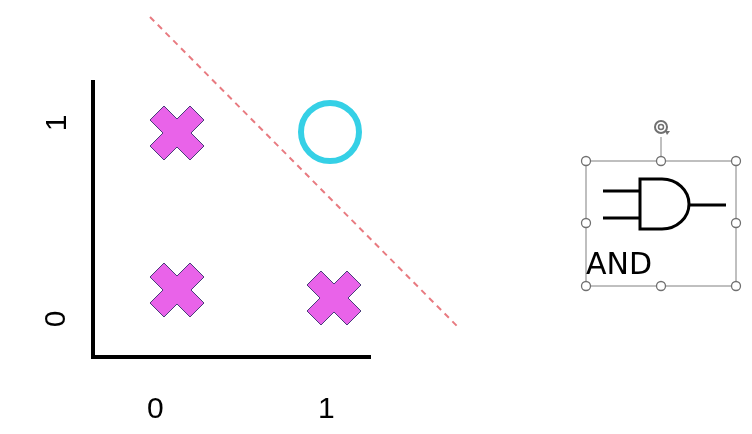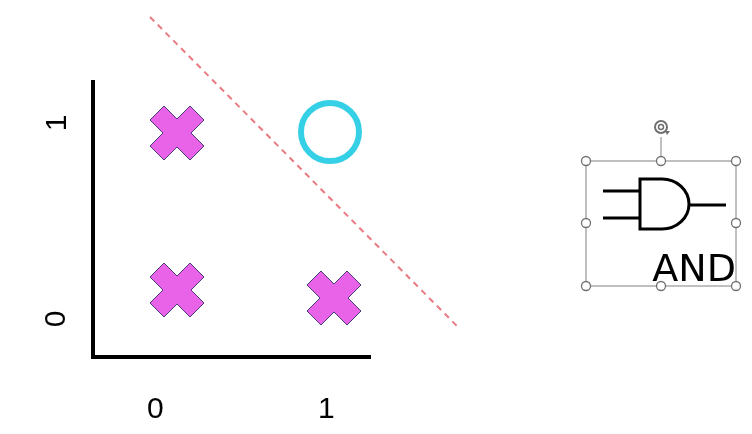--- a/index.html
+++ b/index.html
@@ -1,20 +1,20 @@
 <!DOCTYPE html>
 <html><head>
 <meta charset="utf-8">
 <style>
   html,body{margin:0;padding:0;background:#ffffff;}
   body{width:752px;height:434px;position:relative;overflow:hidden;font-family:"Liberation Sans",sans-serif;}
   svg{position:absolute;left:0;top:0;}
   .tick{position:absolute;font-size:30px;color:#000;font-family:"Liberation Sans",sans-serif;line-height:1;}
   .ytick{transform:rotate(-90deg);transform-origin:center;}
-  .gate-label{position:absolute;left:586px;top:246px;width:150px;text-align:right;font-size:38px;color:#000;font-family:"DejaVu Sans",sans-serif;}
+  .gate-label{position:absolute;left:586px;top:246px;width:150px;text-align:left;font-size:30px;color:#000;font-family:"DejaVu Sans",sans-serif;}
 </style>
 </head>
 <body>
 
 <svg width="752" height="434">
 
   <line x1="150" y1="17" x2="457" y2="326" stroke="#e87a80" stroke-width="2" stroke-dasharray="6,5"></line>
 
   <line x1="93" y1="80" x2="93" y2="358" stroke="#000" stroke-width="4"></line>
   <line x1="91" y1="357" x2="371" y2="357" stroke="#000" stroke-width="4"></line>

